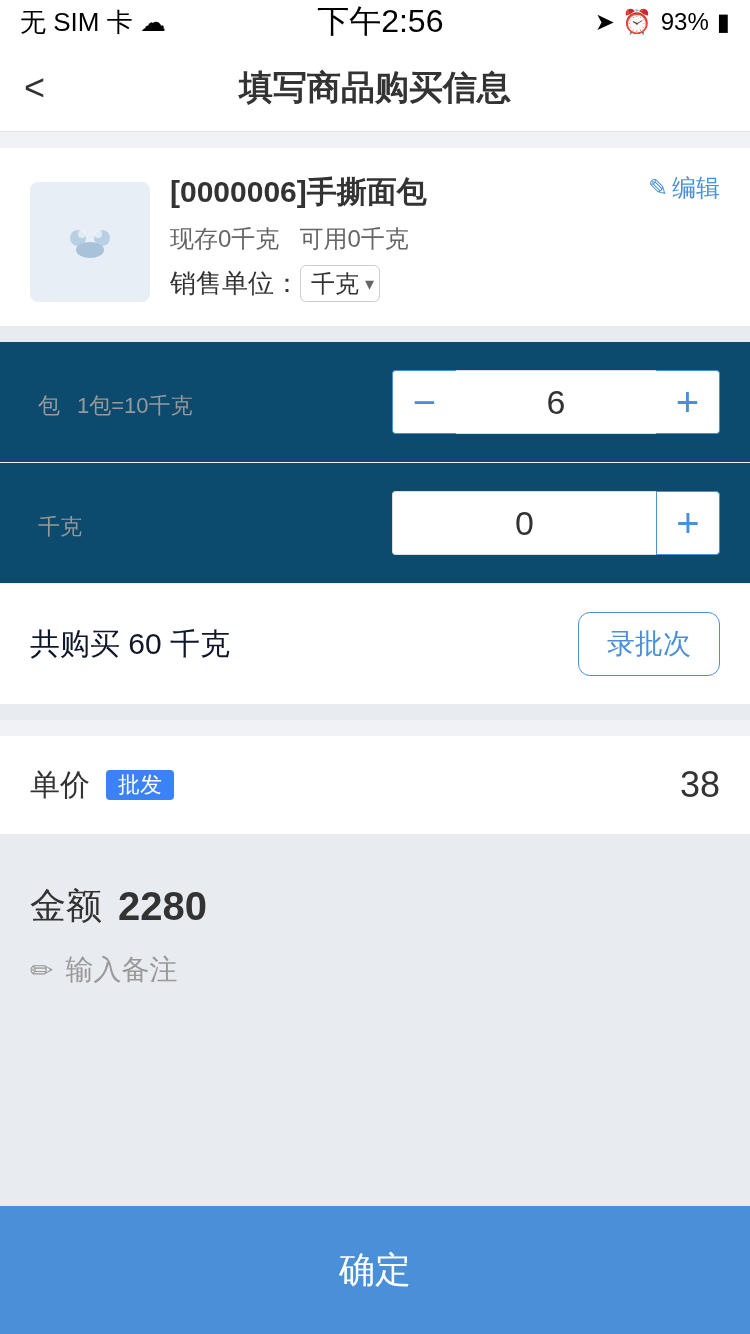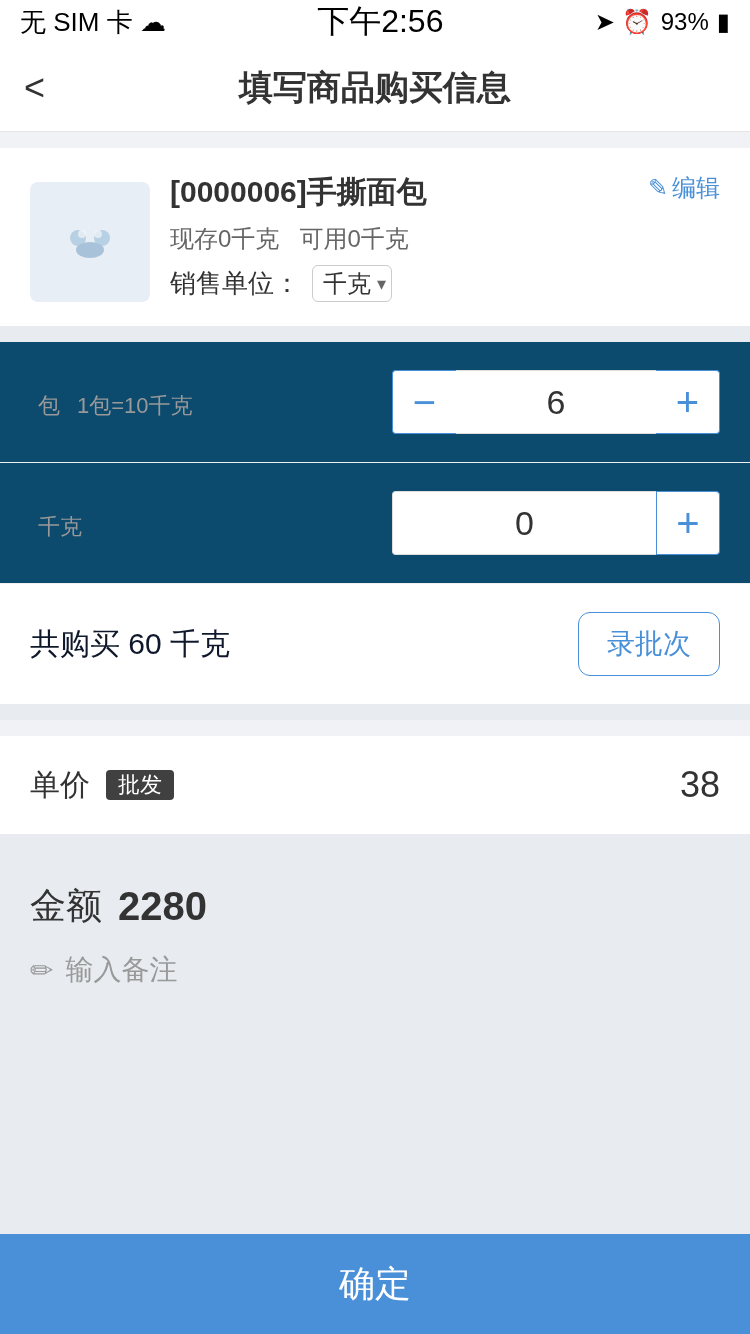--- a/index.html
+++ b/index.html
@@ -86,21 +86,20 @@
       margin-bottom: 10px;
     }
     .product-stock {
       font-size: 24px;
       color: #666;
       margin-bottom: 10px;
     }
     .product-unit-row {
       display: flex;
       align-items: center;
-      gap: 12px;
       font-size: 26px;
       color: #333;
     }
     .unit-select {
       border: 1px solid #ccc;
       border-radius: 6px;
       padding: 4px 20px 4px 10px;
       font-size: 24px;
       color: #333;
       background: #fff;
@@ -232,21 +231,21 @@
     .price-row {
       display: flex;
       align-items: center;
       gap: 16px;
     }
     .price-label {
       font-size: 30px;
       color: #333;
     }
     .price-badge {
-      background: #404040;
+      background: #3b82f6;
       color: #fff;
       font-size: 22px;
       padding: 0 12px;
       border-radius: 4px;
     }
     .price-ref-btn {
       border: 1.5px solid #e88a3a;
       color: #e88a3a;
       background: #fff;
       border-radius: 4px;
@@ -290,21 +289,21 @@
       gap: 12px;
       color: #999;
       font-size: 28px;
     }
 
     
     .spacer { flex: 1; background: #e8ecf0; }
 
     
     .bottom-bar {
-      height: 100px;
+      height: 128px;
       background: #4a90d9;
       display: flex;
       align-items: center;
       justify-content: center;
       cursor: pointer;
     }
     .confirm-btn-text {
       font-size: 36px;
       color: #fff;
       font-weight: 500;

